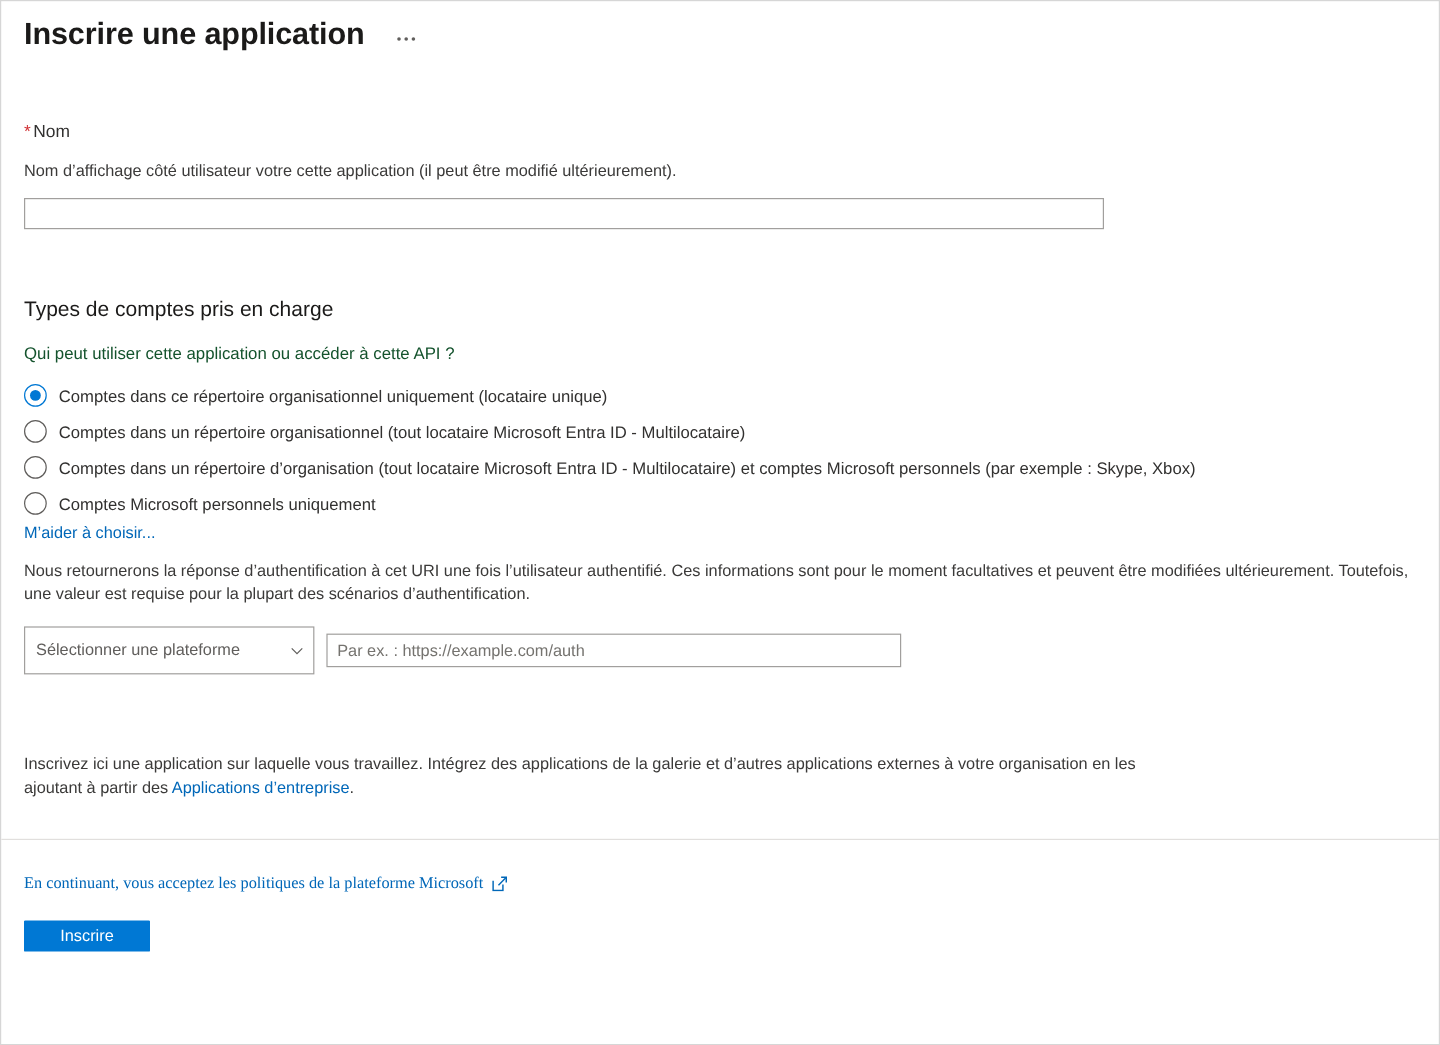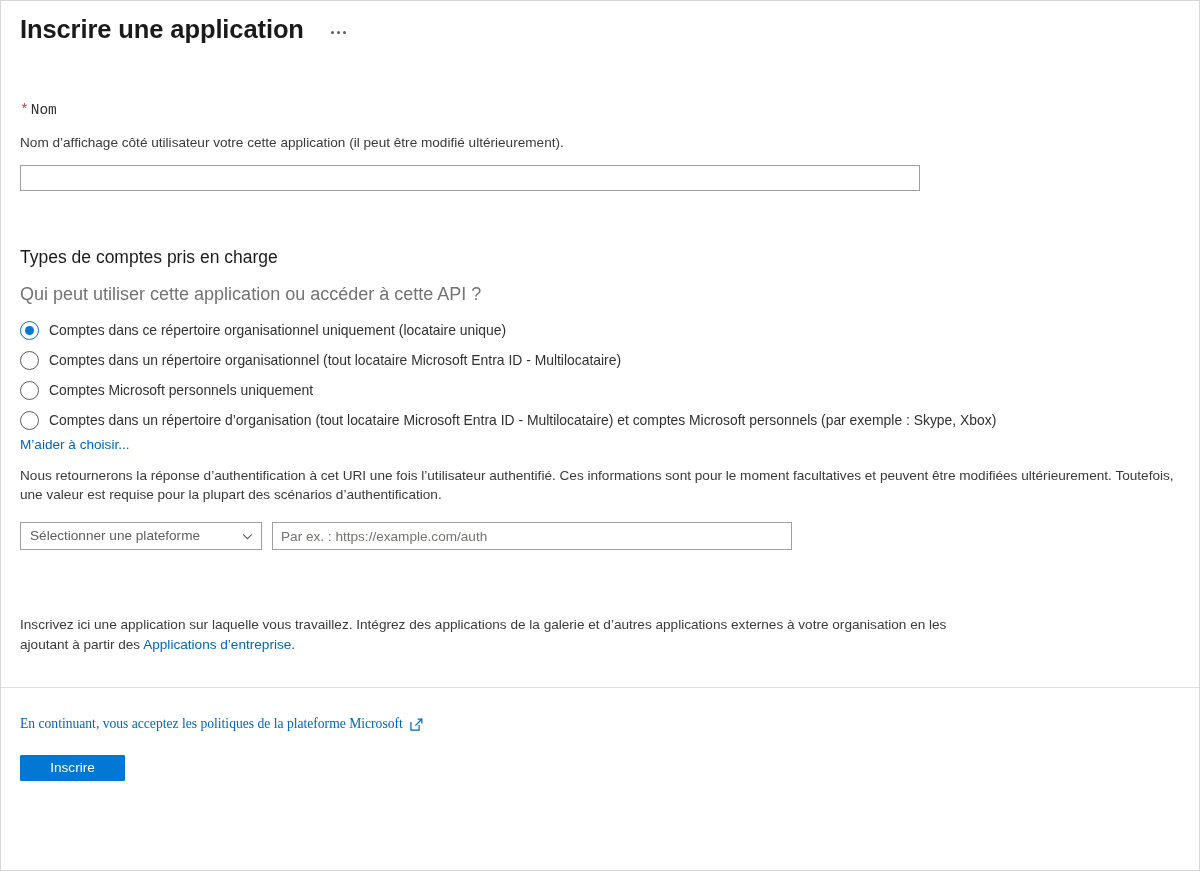--- a/index.html
+++ b/index.html
@@ -69,21 +69,20 @@
   .content {
     padding: 0 19px;
   }
 
   .field-label {
     font-size: 14.5px;
     color: #323130;
     line-height: 20px;
     margin: 0;
     padding-top: 54px;
-    font-family: Liberation Mono, monospace;
   }
   .req-star {
     color: #d13438;
     font-size: 14.5px;
     padding-right: 2px;
   }
   .help-text {
     font-size: 13.6px;
     color: #3b3a39;
     line-height: 19px;
@@ -111,35 +110,35 @@
     font-size: 17.5px;
     font-weight: 400;
     color: #1b1a19;
     line-height: 24px;
     margin: 0;
   }
   .sec-accounts { padding-top: 54px; }
   .sec-redirect { padding-top: 56px; }
 
   .question {
-    font-size: 18px;
-    color: #737373;
+    font-size: 14px;
+    color: #14532d;
     line-height: 19px;
     margin: 16px 0 0 0;
   }
 
   
   .radio-list {
     margin: 11px 0 0 0;
     padding: 0;
     list-style: none;
   }
   .radio-item {
     display: flex;
-    align-items: flex-end;
+    align-items: flex-start;
     gap: 10px;
     padding: 5px 0;
     cursor: pointer;
   }
   .radio-mark {
     flex: 0 0 auto;
     position: relative;
     width: 19px;
     height: 19px;
     margin-top: 0px;
@@ -184,21 +183,21 @@
   .uri-row {
     display: flex;
     align-items: center;
     gap: 10px;
     margin-top: 18px;
   }
   .platform-select {
     position: relative;
     box-sizing: border-box;
     width: 242px;
-    height: 28px;
+    height: 40px;
     border: 1px solid #a19f9d;
     background: #ffffff;
     display: flex;
     align-items: center;
     padding: 0 8px 0 9px;
     cursor: pointer;
   }
   .platform-select .sel-text {
     flex: 1;
     font-size: 13.6px;
@@ -207,21 +206,21 @@
     white-space: nowrap;
   }
   .chev {
     flex: 0 0 auto;
     width: 11px;
     height: 11px;
     display: block;
   }
   .uri-input {
     box-sizing: border-box;
-    width: 520px;
+    width: 479px;
     height: 28px;
     padding: 0 8px;
     font-family: inherit;
     font-size: 13.6px;
     color: #323130;
     background: #ffffff;
     border: 1px solid #a19f9d;
     border-radius: 0;
     outline: none;
   }
@@ -308,25 +307,25 @@
       <li class="radio-item checked">
         <span class="radio-mark"></span>
         <span class="radio-label">Comptes dans ce répertoire organisationnel uniquement (locataire unique)</span>
       </li>
       <li class="radio-item">
         <span class="radio-mark"></span>
         <span class="radio-label">Comptes dans un répertoire organisationnel (tout locataire Microsoft Entra ID - Multilocataire)</span>
       </li>
       <li class="radio-item">
         <span class="radio-mark"></span>
-        <span class="radio-label">Comptes Microsoft personnels uniquement</span>
+        <span class="radio-label">Comptes dans un répertoire d’organisation (tout locataire Microsoft Entra ID - Multilocataire) et comptes Microsoft personnels (par exemple : Skype, Xbox)</span>
       </li>
       <li class="radio-item">
         <span class="radio-mark"></span>
-        <span class="radio-label">Comptes dans un répertoire d’organisation (tout locataire Microsoft Entra ID - Multilocataire) et comptes Microsoft personnels (par exemple : Skype, Xbox)</span>
+        <span class="radio-label">Comptes Microsoft personnels uniquement</span>
       </li>
     </ul>
 
     <a class="inline-link help-me-choose">M’aider à choisir...</a>
 
     
     <p class="help-text">Nous retournerons la réponse d’authentification à cet URI une fois l’utilisateur authentifié. Ces informations sont pour le moment facultatives et peuvent être modifiées ultérieurement. Toutefois, une valeur est requise pour la plupart des scénarios d’authentification.</p>
 
     <div class="uri-row">
       <div class="platform-select">

